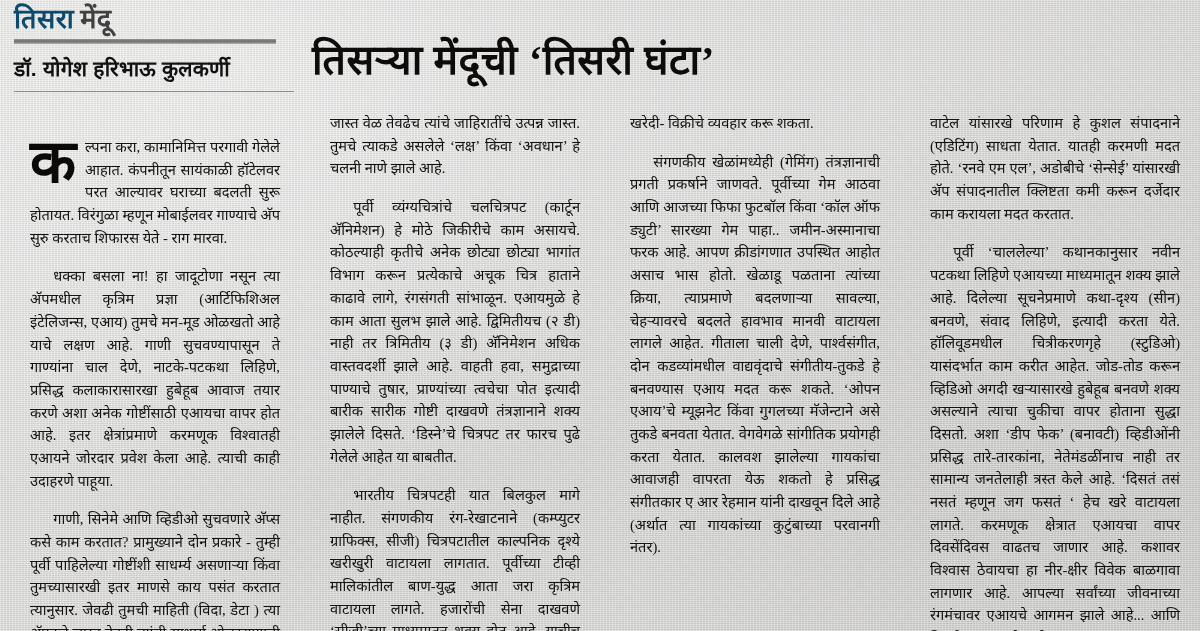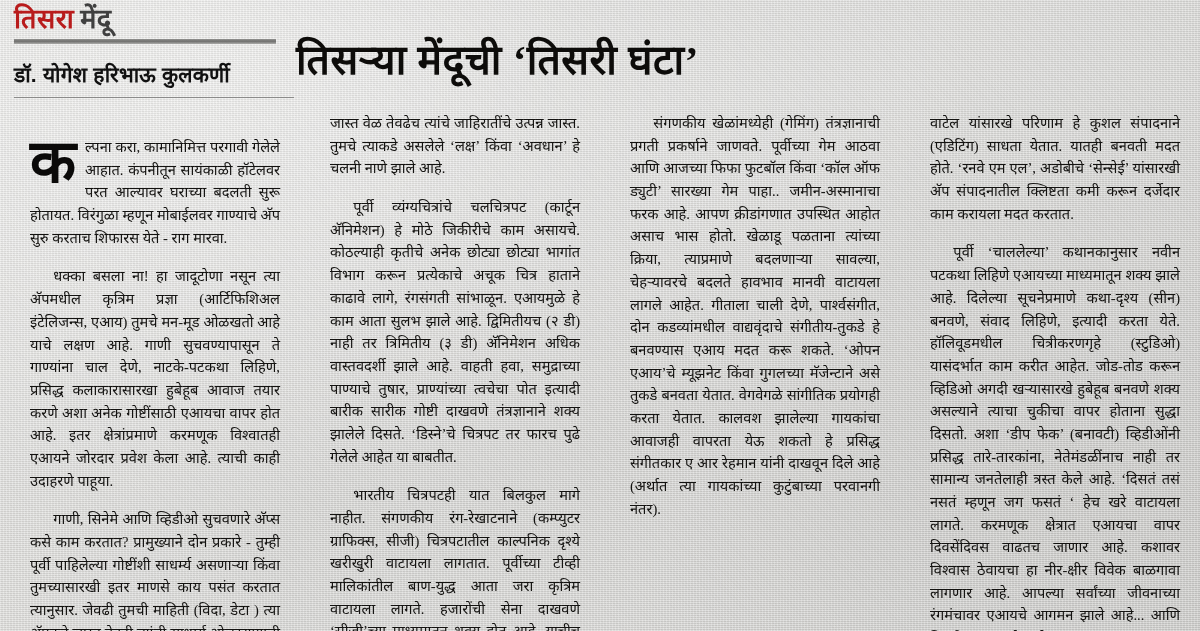--- a/index.html
+++ b/index.html
@@ -44,52 +44,52 @@
     width: 270px;
   }
   .kicker {
     font-family: "Liberation Sans", "DejaVu Sans", sans-serif;
     font-size: 27px;
     font-weight: 700;
     letter-spacing: 0.5px;
     line-height: 1.15;
     white-space: nowrap;
   }
-  .kicker .k-a { color: #b91c1c; }
+  .kicker .k-a { color: #0c4a6e; }
   .kicker .k-b { color: #404040; margin-left: 6px; }
 
   .kicker-rule {
     margin-top: 4px;
     height: 5px;
     width: 262px;
     background: linear-gradient(180deg, #8f8f8d 0%, #6a6a68 45%, #a9a9a7 100%);
     opacity: 0.95;
   }
 
   .byline {
-    margin-top: 16px;
+    margin-top: 10px;
     font-family: "Liberation Sans", "DejaVu Sans", sans-serif;
     font-size: 21px;
     font-weight: 700;
     color: #111;
     letter-spacing: 0.2px;
     white-space: nowrap;
   }
   .byline-rule {
     margin-top: 9px;
     height: 1px;
     width: 280px;
     background: #7d7d7b;
     opacity: 0.85;
   }
 
   
   .headline {
     position: absolute;
-    left: 296px;
+    left: 312px;
     top: 8px;
     width: 610px;
     font-family: "Liberation Serif", "DejaVu Serif", serif;
     font-size: 41px;
     font-weight: 700;
     line-height: 1.25;
     color: #0d0c0a;
     letter-spacing: 0.5px;
     white-space: nowrap;
   }
@@ -183,27 +183,28 @@
     <div class="col col-2">
       <div class="col-inner">
         <p class="para first">जास्त वेळ तेवढेच त्यांचे जाहिरातींचे उत्पन्न जास्त. तुमचे त्याकडे असलेले ‘लक्ष’ किंवा ‘अवधान’ हे चलनी नाणे झाले आहे.</p>
         <p class="para">पूर्वी व्यंग्यचित्रांचे चलचित्रपट (कार्टून अ‍ॅनिमेशन) हे मोठे जिकीरीचे काम असायचे. कोठल्याही कृतीचे अनेक छोट्या छोट्या भागांत विभाग करून प्रत्येकाचे अचूक चित्र हाताने काढावे लागे, रंगसंगती सांभाळून. एआयमुळे हे काम आता सुलभ झाले आहे. द्विमितीयच (२ डी) नाही तर त्रिमितीय (३ डी) अ‍ॅनिमेशन अधिक वास्तवदर्शी झाले आहे. वाहती हवा, समुद्राच्या पाण्याचे तुषार, प्राण्यांच्या त्वचेचा पोत इत्यादी बारीक सारीक गोष्टी दाखवणे तंत्रज्ञानाने शक्य झालेले दिसते. ‘डिस्ने’चे चित्रपट तर फारच पुढे गेलेले आहेत या बाबतीत.</p>
         <p class="para">भारतीय चित्रपटही यात बिलकुल मागे नाहीत. संगणकीय रंग-रेखाटनाने (कम्प्युटर ग्राफिक्स, सीजी) चित्रपटातील काल्पनिक दृश्ये खरीखुरी वाटायला लागतात. पूर्वीच्या टीव्ही मालिकांतील बाण-युद्ध आता जरा कृत्रिम वाटायला लागते. हजारोंची सेना दाखवणे ‘सीजी’च्या माध्यमातून शक्य होत आहे. याचीच पुढची पायरी म्हणजे ‘मेटा व्हर्स’ सारखी आभासी दुनिया. त्यात शहरे असतात, ज्यात तुम्ही घर घेऊ शकता, राहू शकता,</p>
       </div>
     </div>
 
     <div class="col col-3">
       <div class="col-inner">
+        <p class="para first">खरेदी- विक्रीचे व्यवहार करू शकता.</p>
         <p class="para">संगणकीय खेळांमध्येही (गेमिंग) तंत्रज्ञानाची प्रगती प्रकर्षाने जाणवते. पूर्वीच्या गेम आठवा आणि आजच्या फिफा फुटबॉल किंवा ‘कॉल ऑफ ड्युटी’ सारख्या गेम पाहा.. जमीन-अस्मानाचा फरक आहे. आपण क्रीडांगणात उपस्थित आहोत असाच भास होतो. खेळाडू पळताना त्यांच्या क्रिया, त्याप्रमाणे बदलणाऱ्या सावल्या, चेहऱ्यावरचे बदलते हावभाव मानवी वाटायला लागले आहेत. गीताला चाली देणे, पार्श्वसंगीत, दोन कडव्यांमधील वाद्यवृंदाचे संगीतीय-तुकडे हे बनवण्यास एआय मदत करू शकते. ‘ओपन एआय’चे म्यूझनेट किंवा गुगलच्या मॅजेन्टाने असे तुकडे बनवता येतात. वेगवेगळे सांगीतिक प्रयोगही करता येतात. कालवश झालेल्या गायकांचा आवाजही वापरता येऊ शकतो हे प्रसिद्ध संगीतकार ए आर रेहमान यांनी दाखवून दिले आहे (अर्थात त्या गायकांच्या कुटुंबाच्या परवानगी नंतर).</p>
       </div>
     </div>
 
     <div class="col col-4">
       <div class="col-inner">
-        <p class="para first">वाटेल यांसारखे परिणाम हे कुशल संपादनाने (एडिटिंग) साधता येतात. यातही बनवती मदत होते. ‘रनवे एम एल’, अडोबीचे ‘सेन्सेई’ यांसारखी अ‍ॅप संपादनातील क्लिष्टता कमी करून दर्जेदार काम करायला मदत करतात.</p>
+        <p class="para first">वाटेल यांसारखे परिणाम हे कुशल संपादनाने (एडिटिंग) साधता येतात. यातही करमणी मदत होते. ‘रनवे एम एल’, अडोबीचे ‘सेन्सेई’ यांसारखी अ‍ॅप संपादनातील क्लिष्टता कमी करून दर्जेदार काम करायला मदत करतात.</p>
         <p class="para">पूर्वी ‘चाललेल्या’ कथानकानुसार नवीन पटकथा लिहिणे एआयच्या माध्यमातून शक्य झाले आहे. दिलेल्या सूचनेप्रमाणे कथा-दृश्य (सीन) बनवणे, संवाद लिहिणे, इत्यादी करता येते. हॉलिवूडमधील चित्रीकरणगृहे (स्टुडिओ) यासंदर्भात काम करीत आहेत. जोड-तोड करून व्हिडिओ अगदी खऱ्यासारखे हुबेहूब बनवणे शक्य असल्याने त्याचा चुकीचा वापर होताना सुद्धा दिसतो. अशा ‘डीप फेक’ (बनावटी) व्हिडीओंनी प्रसिद्ध तारे-तारकांना, नेतेमंडळींनाच नाही तर सामान्य जनतेलाही त्रस्त केले आहे. ‘दिसतं तसं नसतं म्हणून जग फसतं ‘ हेच खरे वाटायला लागते. करमणूक क्षेत्रात एआयचा वापर दिवसेंदिवस वाढतच जाणार आहे. कशावर विश्वास ठेवायचा हा नीर-क्षीर विवेक बाळगावा लागणार आहे. आपल्या सर्वांच्या जीवनाच्या रंगमंचावर एआयचे आगमन झाले आहे... आणि तिसरी घंटा वाजते आहे!</p>
       </div>
     </div>
 
   </div>
 </div>
 
 <div id="grain"></div>
 
 </body></html>

